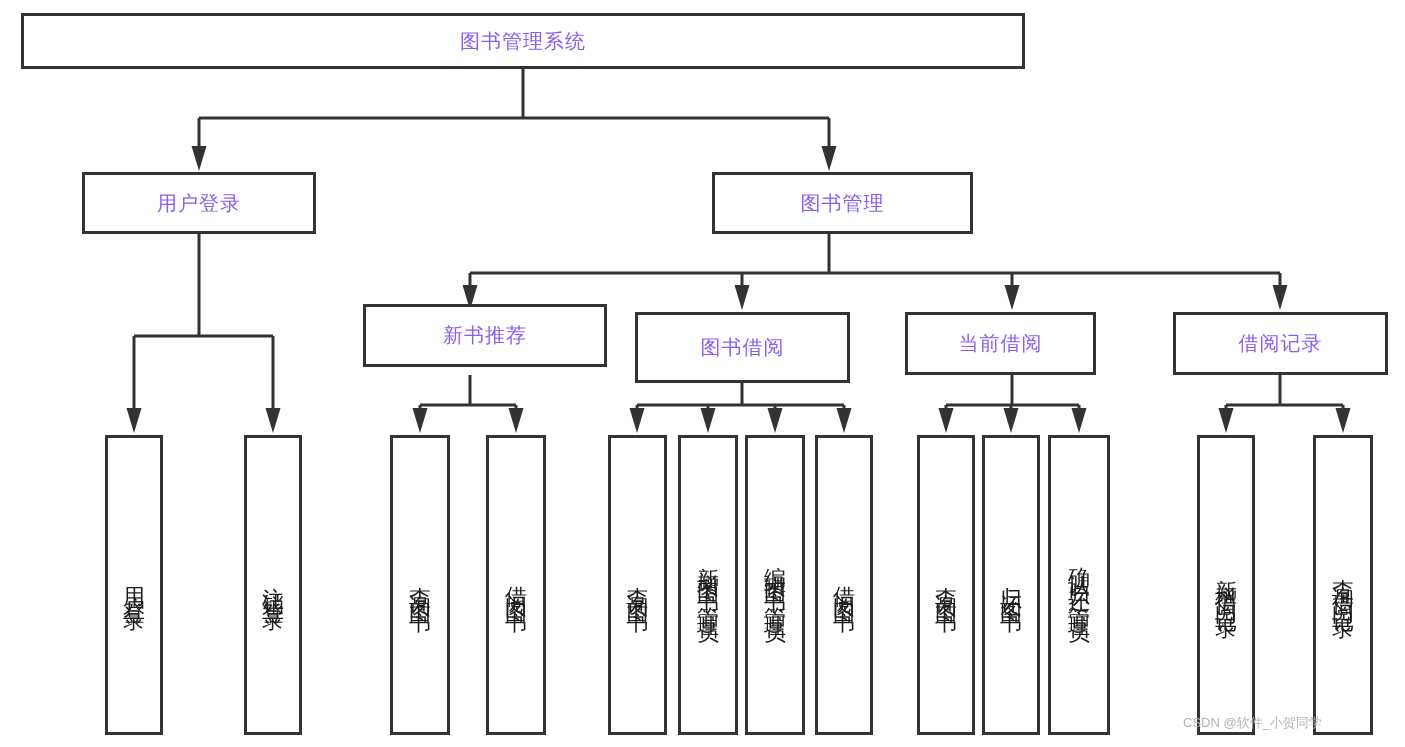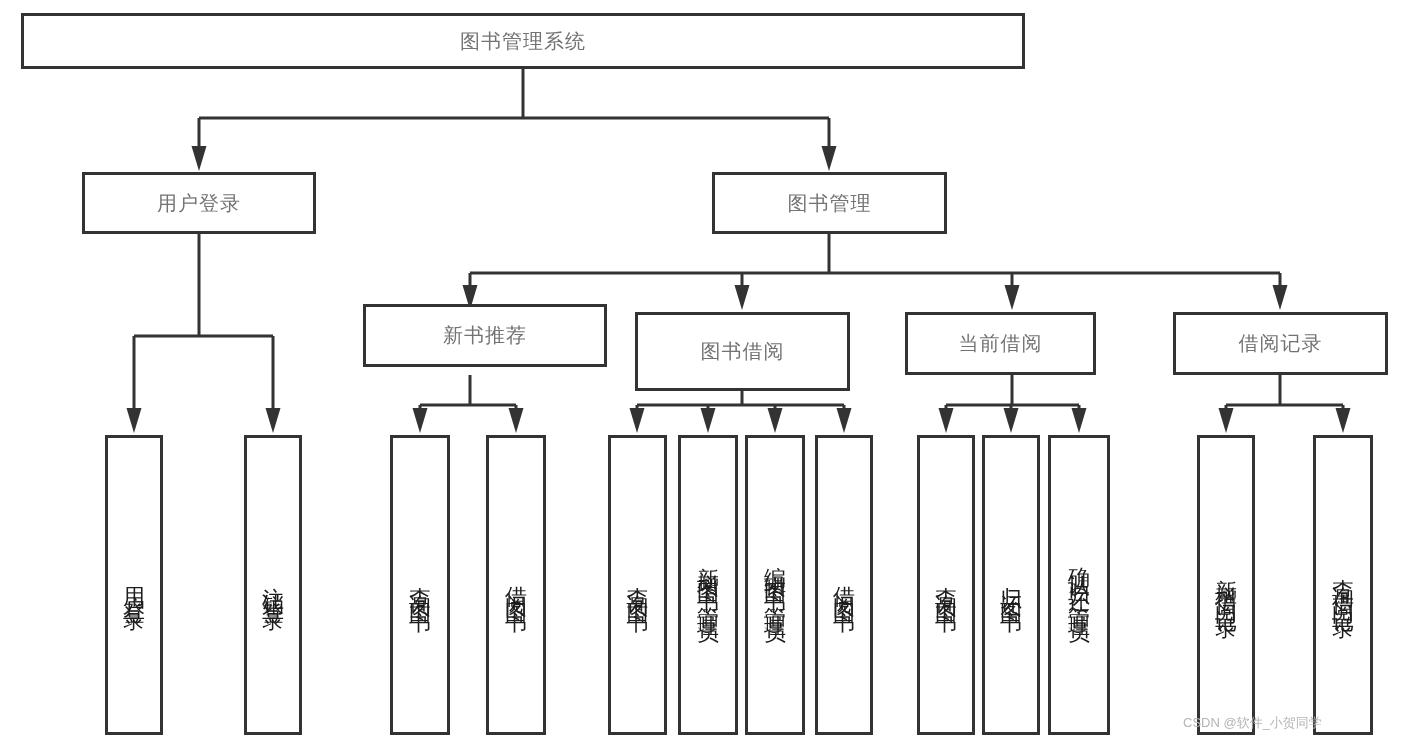--- a/index.html
+++ b/index.html
@@ -27,21 +27,21 @@
     position: absolute;
     box-sizing: border-box;
     border: 3px solid #333333;
     background: #ffffff;
     display: flex;
     align-items: center;
     justify-content: center;
   }
   .hlabel {
     font-size: 20px;
-    color: #737373;
+    color: #8b5cf6;
     letter-spacing: 1px;
     white-space: nowrap;
   }
   .vbox {
     position: absolute;
     box-sizing: border-box;
     border: 3px solid #333333;
     background: #ffffff;
     display: flex;
     align-items: center;
@@ -137,28 +137,28 @@
     <use href="#arr" transform="translate(1343,433)"></use>
   </svg>
 
   <div class="hbox" style="left:21px;top:13px;width:1004px;height:56px">
     <span class="hlabel">图书管理系统</span>
   </div>
 
   <div class="hbox" style="left:82px;top:172px;width:234px;height:62px">
     <span class="hlabel">用户登录</span>
   </div>
-  <div class="hbox" style="left:712px;top:172px;width:235px;height:62px">
+  <div class="hbox" style="left:712px;top:172px;width:261px;height:62px">
     <span class="hlabel">图书管理</span>
   </div>
 
   <div class="hbox" style="left:363px;top:304px;width:244px;height:63px">
     <span class="hlabel">新书推荐</span>
   </div>
-  <div class="hbox" style="left:635px;top:312px;width:215px;height:79px">
+  <div class="hbox" style="left:635px;top:312px;width:215px;height:71px">
     <span class="hlabel">图书借阅</span>
   </div>
   <div class="hbox" style="left:905px;top:312px;width:191px;height:63px">
     <span class="hlabel">当前借阅</span>
   </div>
   <div class="hbox" style="left:1173px;top:312px;width:215px;height:63px">
     <span class="hlabel">借阅记录</span>
   </div>
 
   <div class="vbox" style="left:105px;top:435px;width:58px;height:300px">

